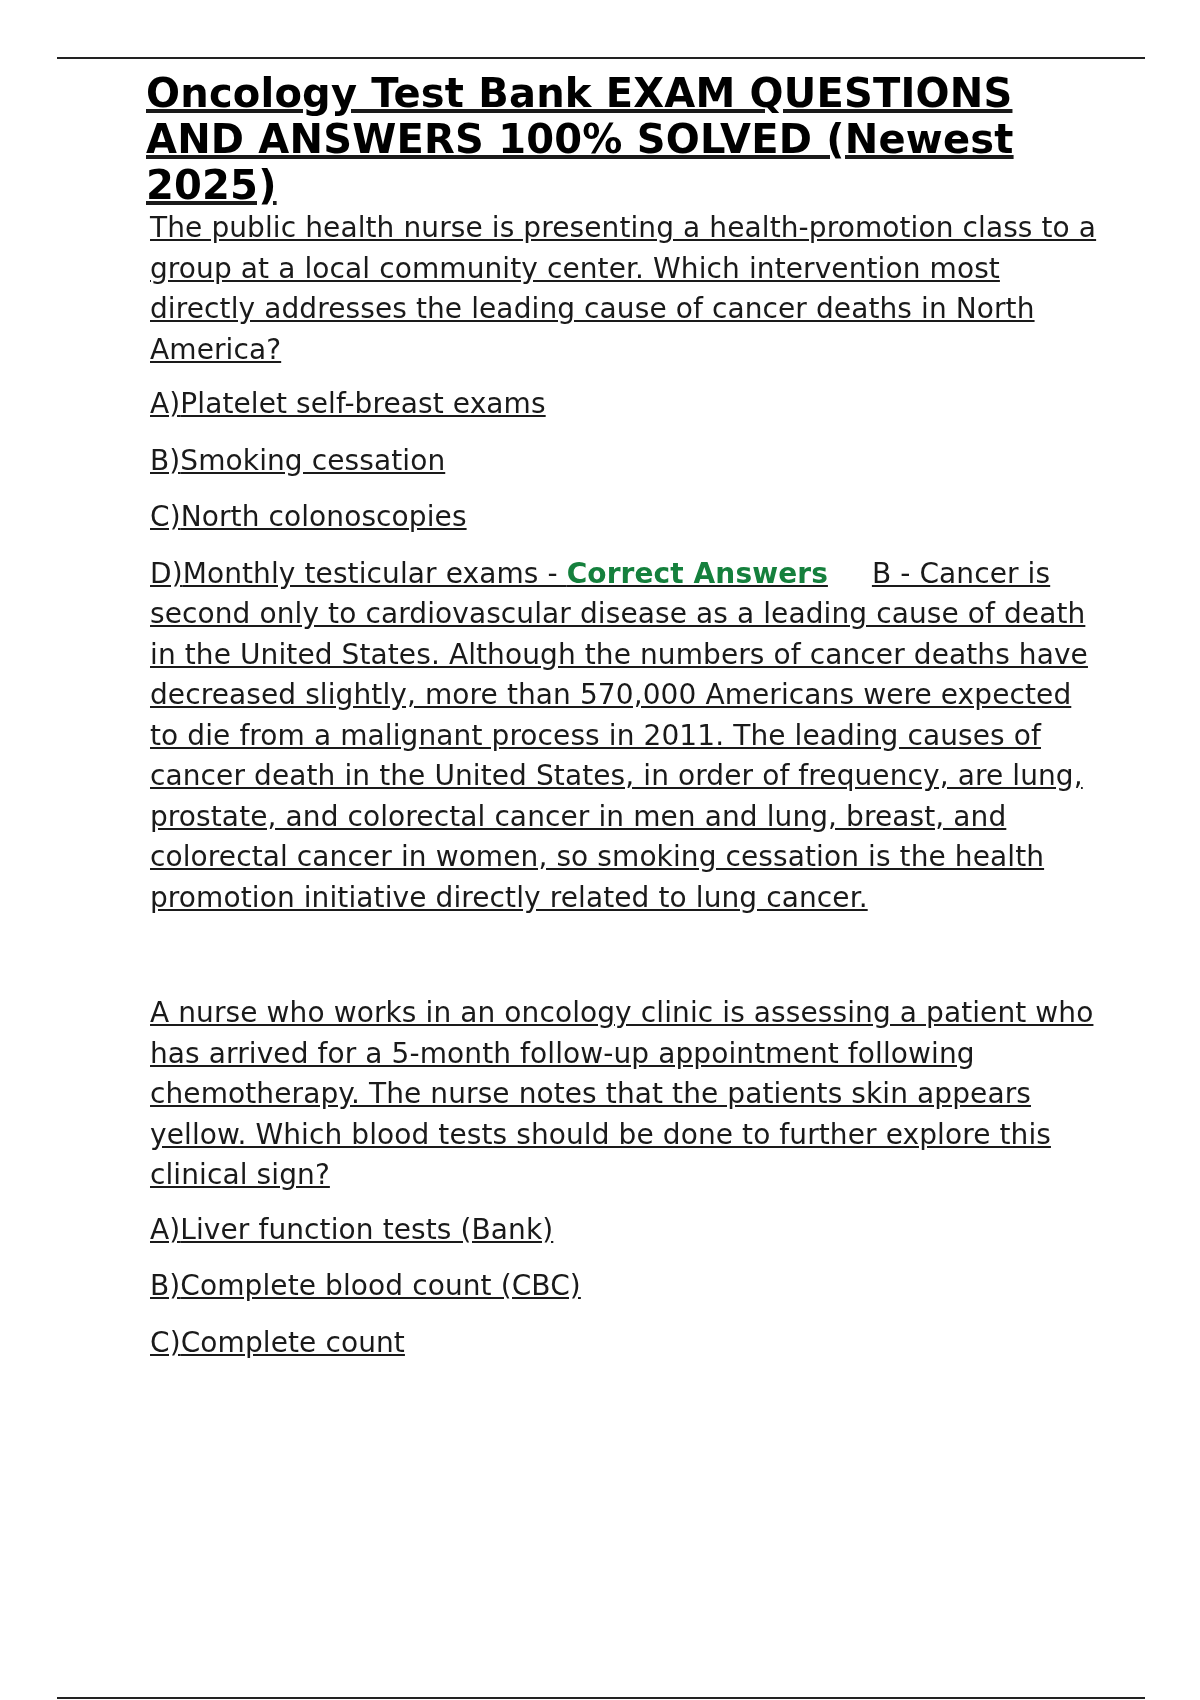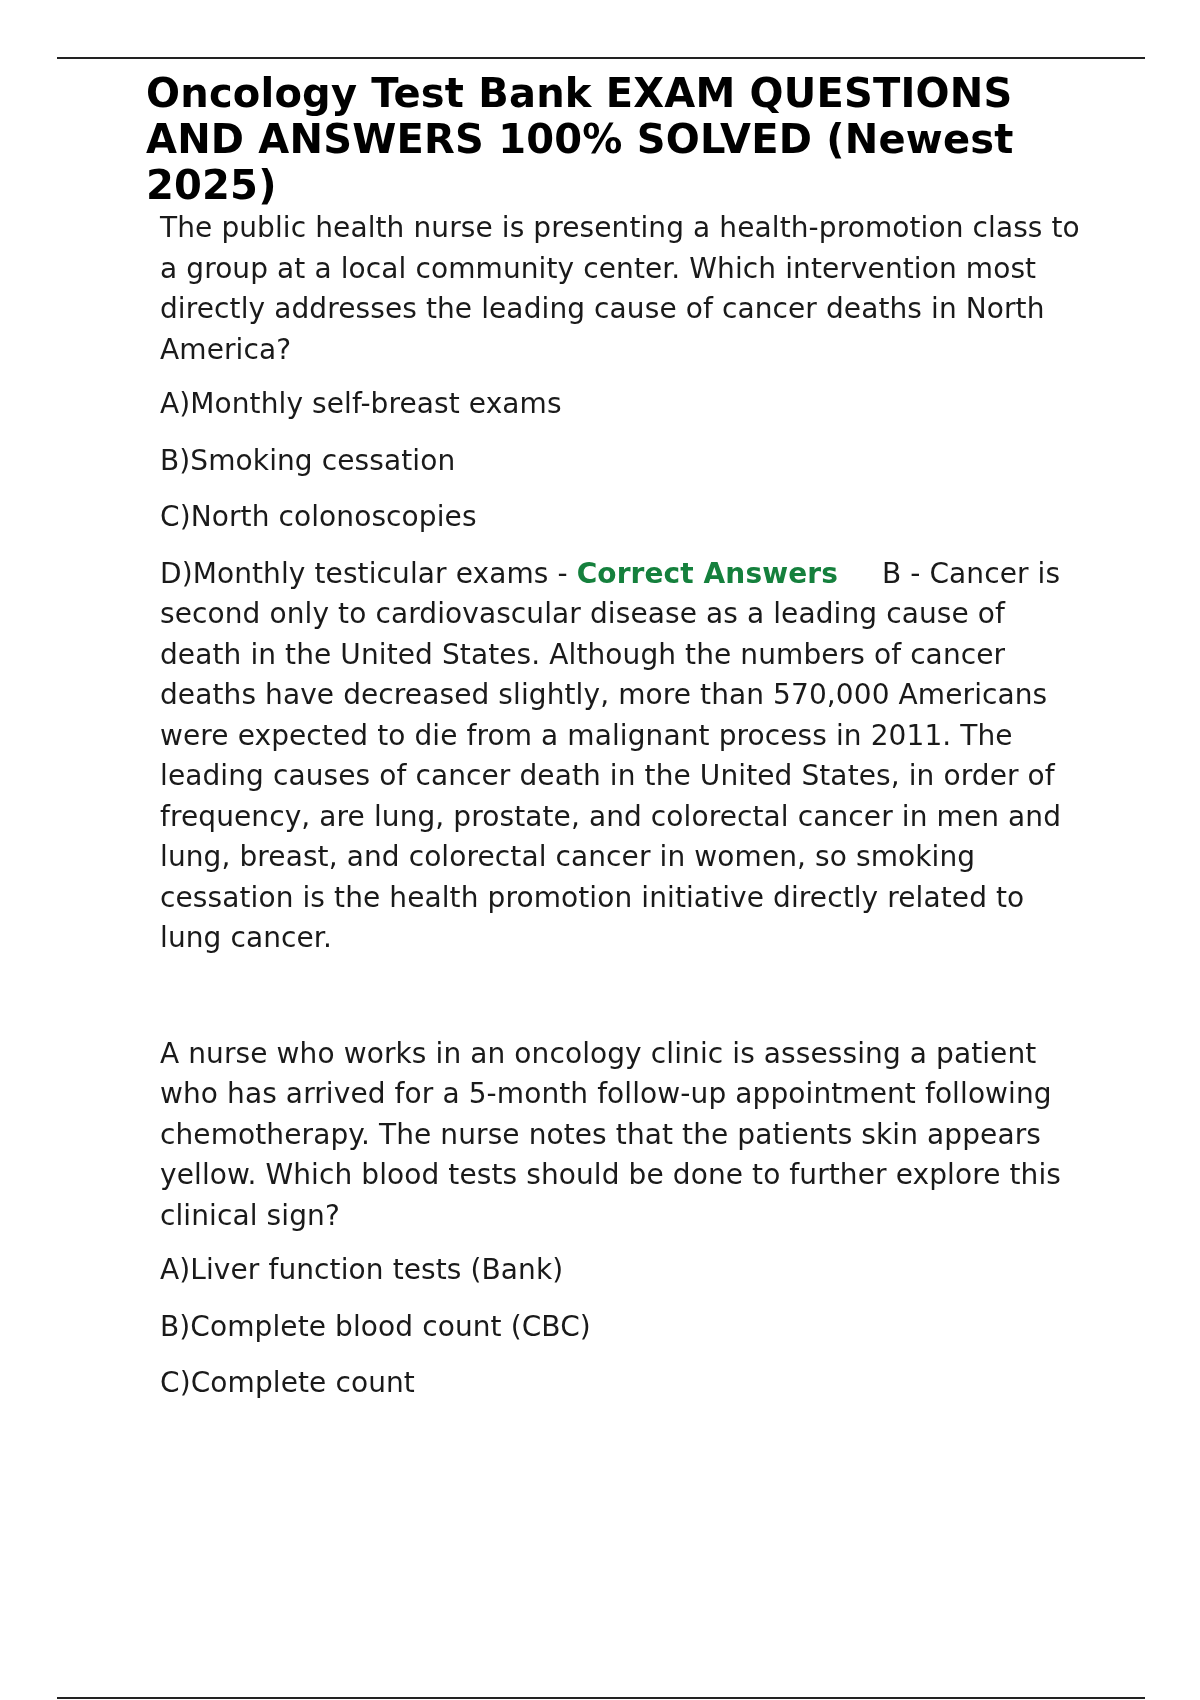--- a/index.html
+++ b/index.html
@@ -23,34 +23,35 @@
       background: #222222;
     }
     .rule-top { top: 57px; }
     .rule-bottom { top: 1697px; }
 
     .content {
       position: absolute;
       left: 146px;
       top: 70px;
       width: 960px;
+      text-decoration: underline;
     }
     .doc-title {
       font-family: "DejaVu Sans", sans-serif;
       font-weight: bold;
       font-size: 40px;
       line-height: 46px;
       color: #000000;
       margin: 0;
       letter-spacing: 0.2px;
     }
     .para {
       font-size: 28px;
       line-height: 40.5px;
-      margin: 14px;
+      margin: 4px;
       letter-spacing: 0.1px;
     }
     .question-stem { margin-top: 0; }
     .option { margin-top: 16px; }
     .option-first { margin-top: 14px; }
     .answer-label {
       color: #15803d;
       font-weight: bold;
     }
     .answer-gap {
@@ -63,21 +64,21 @@
 <body>
 
 <div class="rule rule-top"></div>
 
 <div class="content">
   <h1 class="doc-title">Oncology Test Bank EXAM QUESTIONS AND ANSWERS 100% SOLVED (Newest 2025)</h1>
 
   <section>
     <p class="para question-stem">The public health nurse is presenting a health-promotion class to a group at a local community center. Which intervention most directly addresses the leading cause of cancer deaths in North America?</p>
 
-    <p class="para option option-first"><span>A)</span><span>Monthly self-breast exams</span></p>
+    <p class="para option option-first"><span>A)</span><span>Platelet self-breast exams</span></p>
 
     <p class="para option"><span>B)</span><span>Smoking cessation</span></p>
 
     <p class="para option"><span>C)</span><span>North colonoscopies</span></p>
 
     <p class="para option"><span>D)</span><span>Monthly testicular exams - </span><span class="answer-label">Correct Answers</span><span class="answer-gap"></span><span>B - Cancer is second only to cardiovascular disease as a leading cause of death in the United States. Although the numbers of cancer deaths have decreased slightly, more than 570,000 Americans were expected to die from a malignant process in 2011. The leading causes of cancer death in the United States, in order of frequency, are lung, prostate, and colorectal cancer in men and lung, breast, and colorectal cancer in women, so smoking cessation is the health promotion initiative directly related to lung cancer.</span></p>
   </section>
 
   <section class="question-block-2">
     <p class="para question-stem">A nurse who works in an oncology clinic is assessing a patient who has arrived for a 5-month follow-up appointment following chemotherapy. The nurse notes that the patients skin appears yellow. Which blood tests should be done to further explore this clinical sign?</p>

